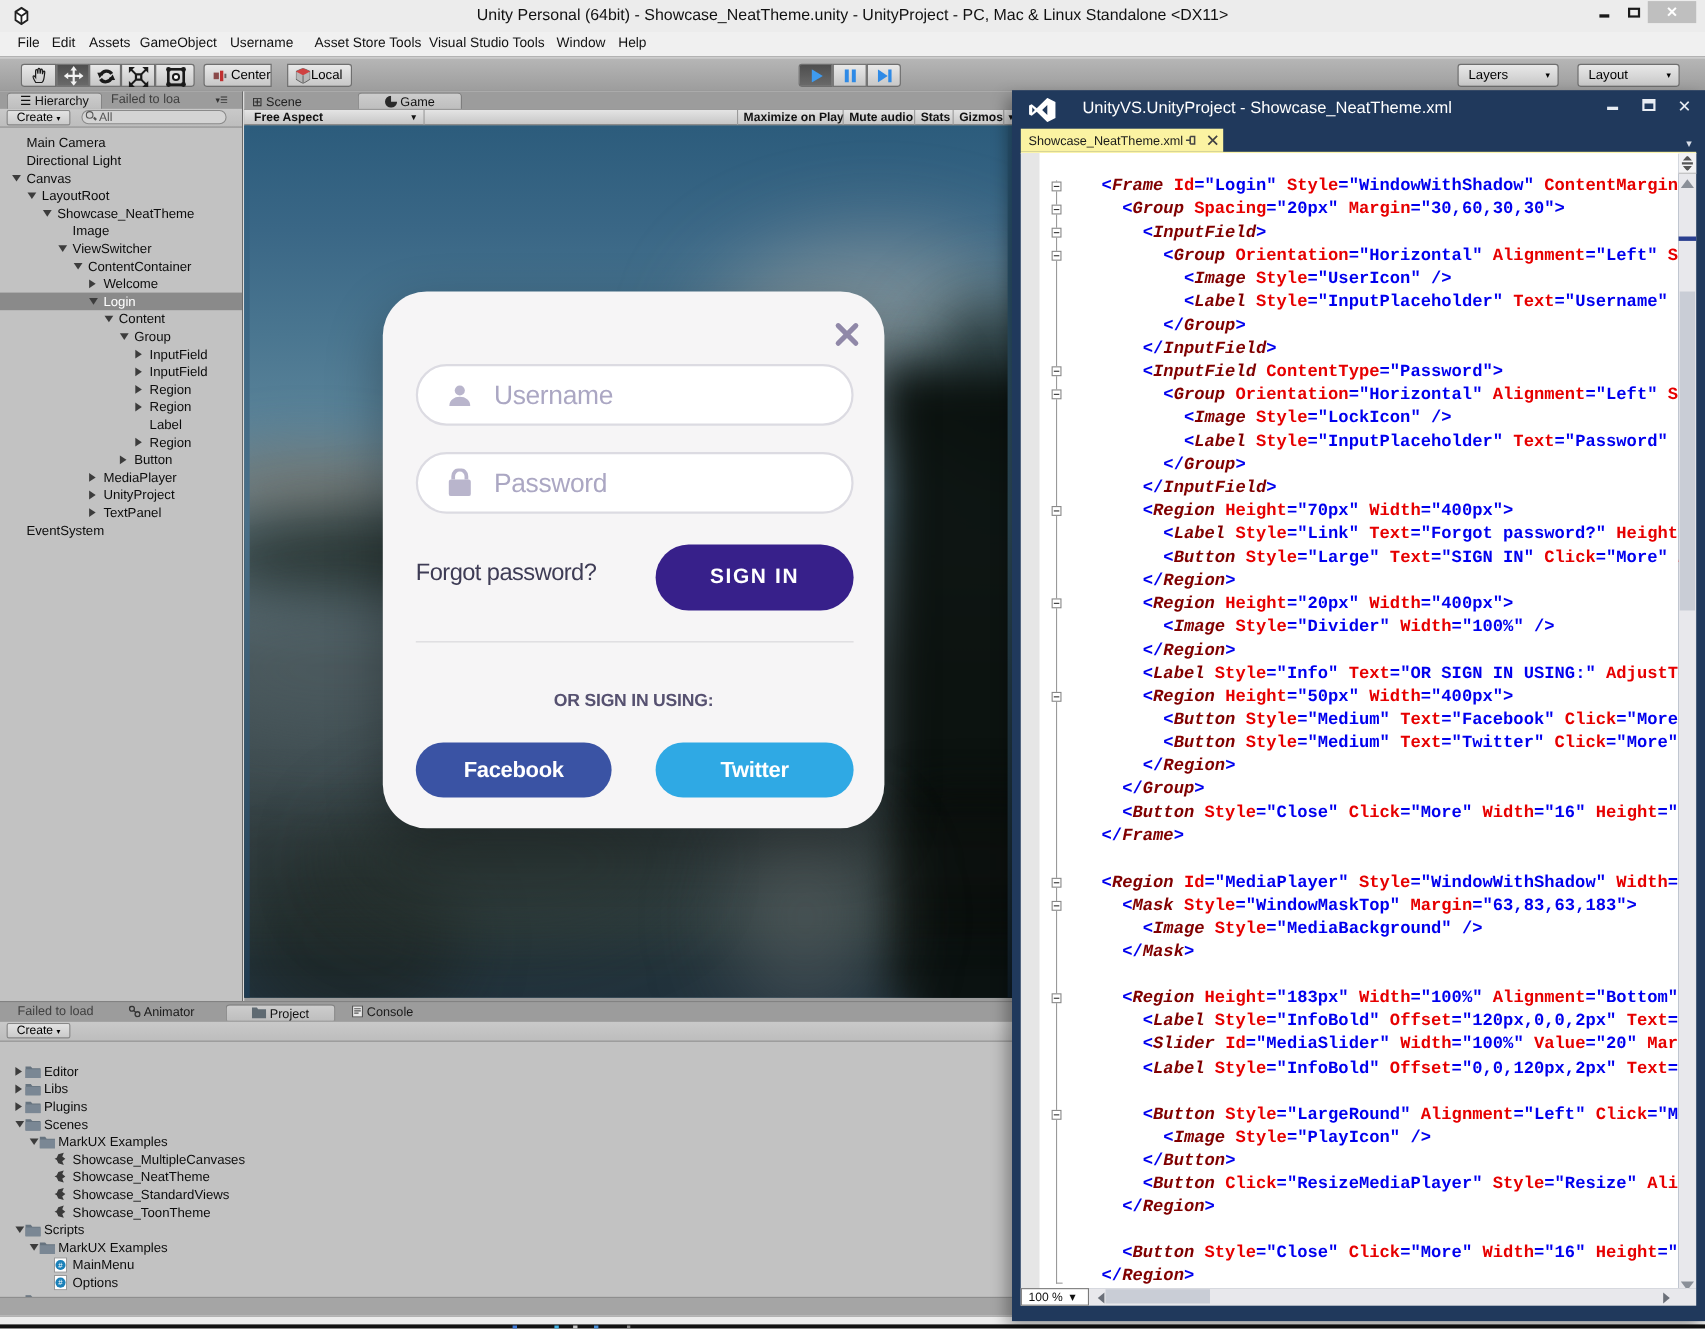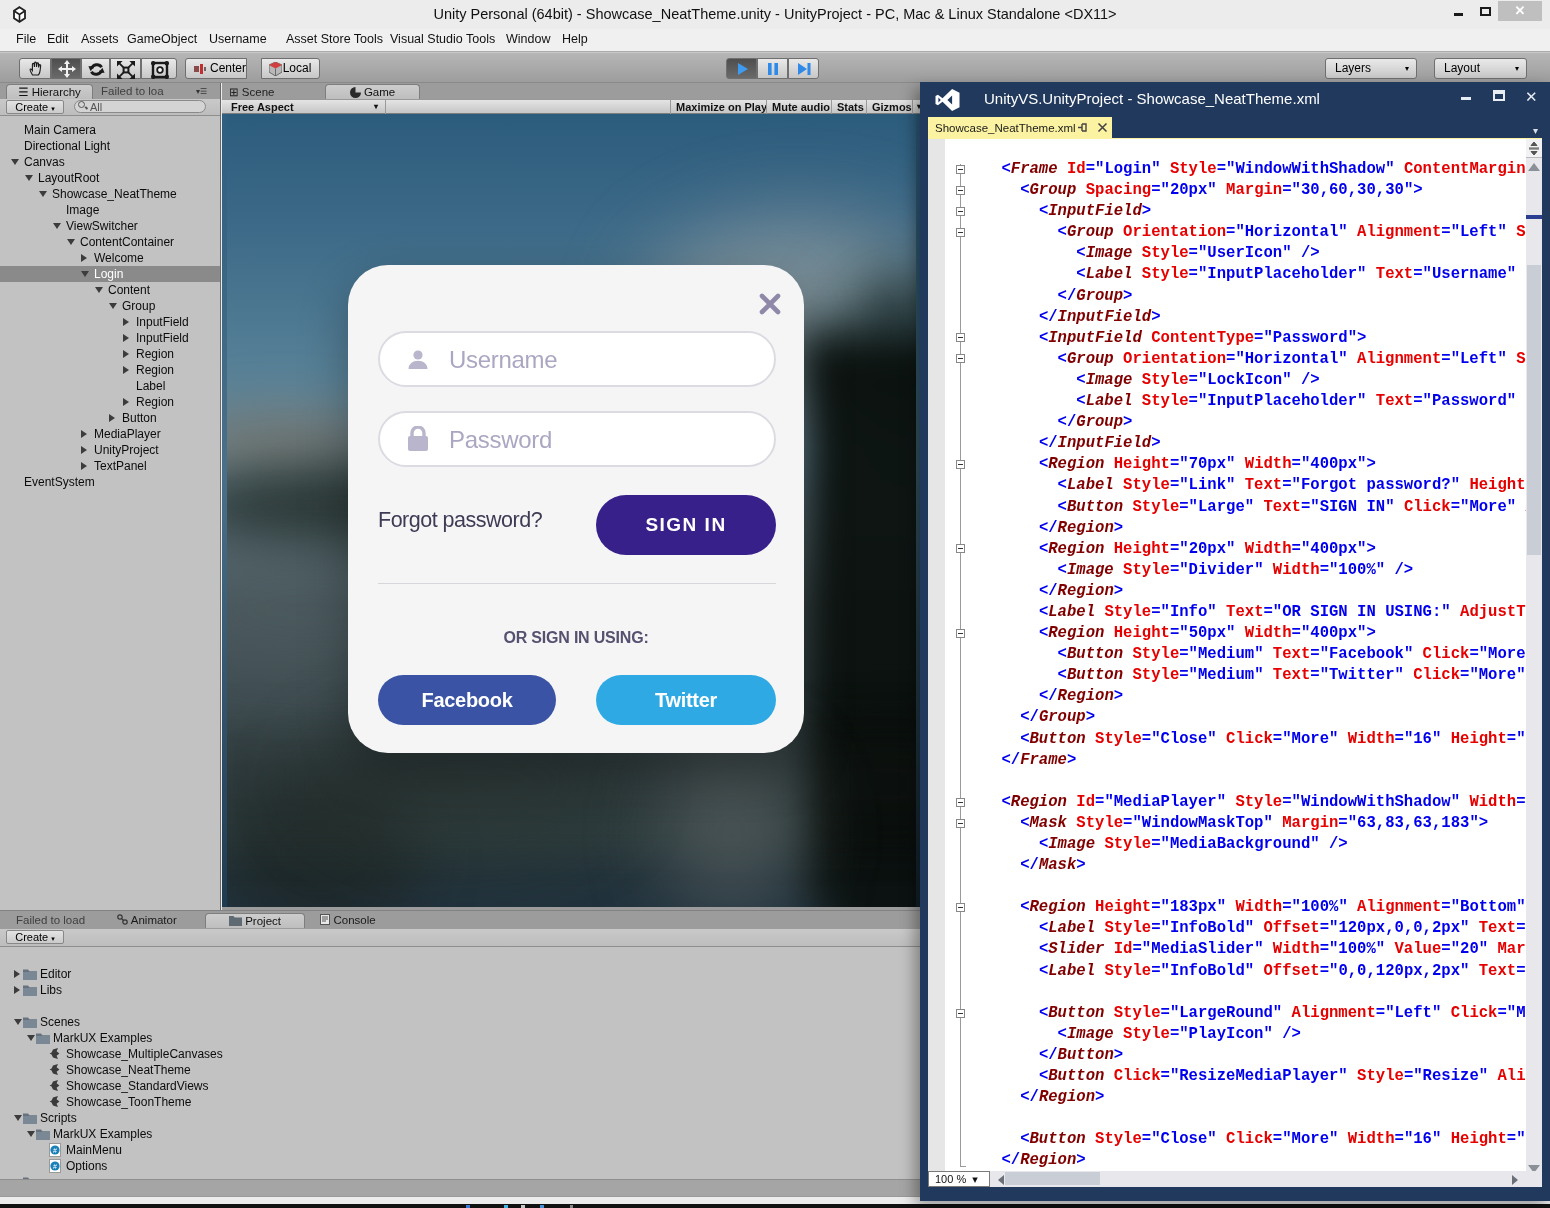--- a/index.html
+++ b/index.html
@@ -371,20 +371,28 @@
           </svg>
           <span style="position:absolute;left:40px">Editor</span>
         </div>
         <div class="prow" style="top:35px;left:0;width:100%">
           <span class="arr closed" style="left:14px"></span>
           <svg style="position:absolute;left:23px;top:2px" width="14" height="12" viewBox="0 0 14 12">
             <path d="M0 1.5 h5 l1.4 1.7 H14 V12 H0 Z" fill="#66737F"></path>
             <path d="M0 4 H14 V12 H0 Z" fill="#7A8794"></path>
           </svg>
           <span style="position:absolute;left:40px">Libs</span>
+        </div>
+        <div class="prow" style="top:51px;left:0;width:100%">
+          <span class="arr closed" style="left:14px"></span>
+          <svg style="position:absolute;left:23px;top:2px" width="14" height="12" viewBox="0 0 14 12">
+            <path d="M0 1.5 h5 l1.4 1.7 H14 V12 H0 Z" fill="#66737F"></path>
+            <path d="M0 4 H14 V12 H0 Z" fill="#7A8794"></path>
+          </svg>
+          <span style="position:absolute;left:40px">Plugins</span>
         </div>
         <div class="prow" style="top:67px;left:0;width:100%">
           <span class="arr open" style="left:14px"></span>
           <svg style="position:absolute;left:23px;top:2px" width="14" height="12" viewBox="0 0 14 12">
             <path d="M0 1.5 h5 l1.4 1.7 H14 V12 H0 Z" fill="#66737F"></path>
             <path d="M0 4 H14 V12 H0 Z" fill="#7A8794"></path>
           </svg>
           <span style="position:absolute;left:40px">Scenes</span>
         </div>
         <div class="prow" style="top:83px;left:0;width:100%">

